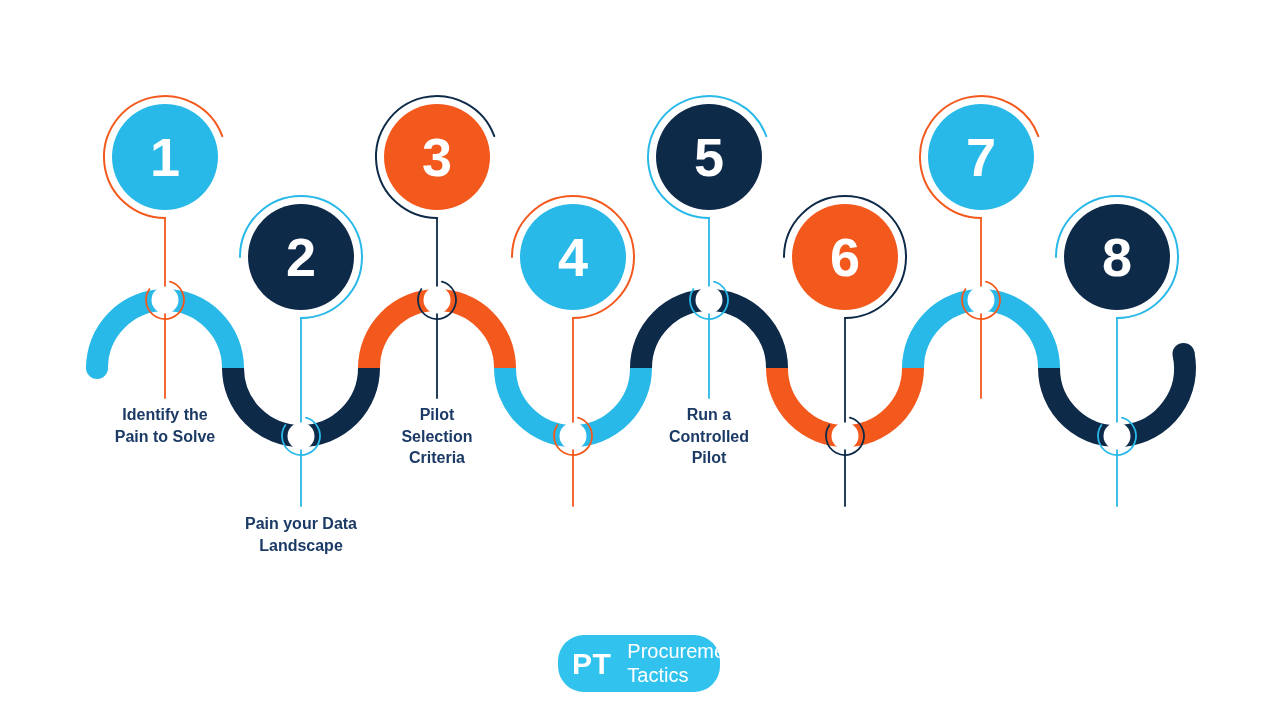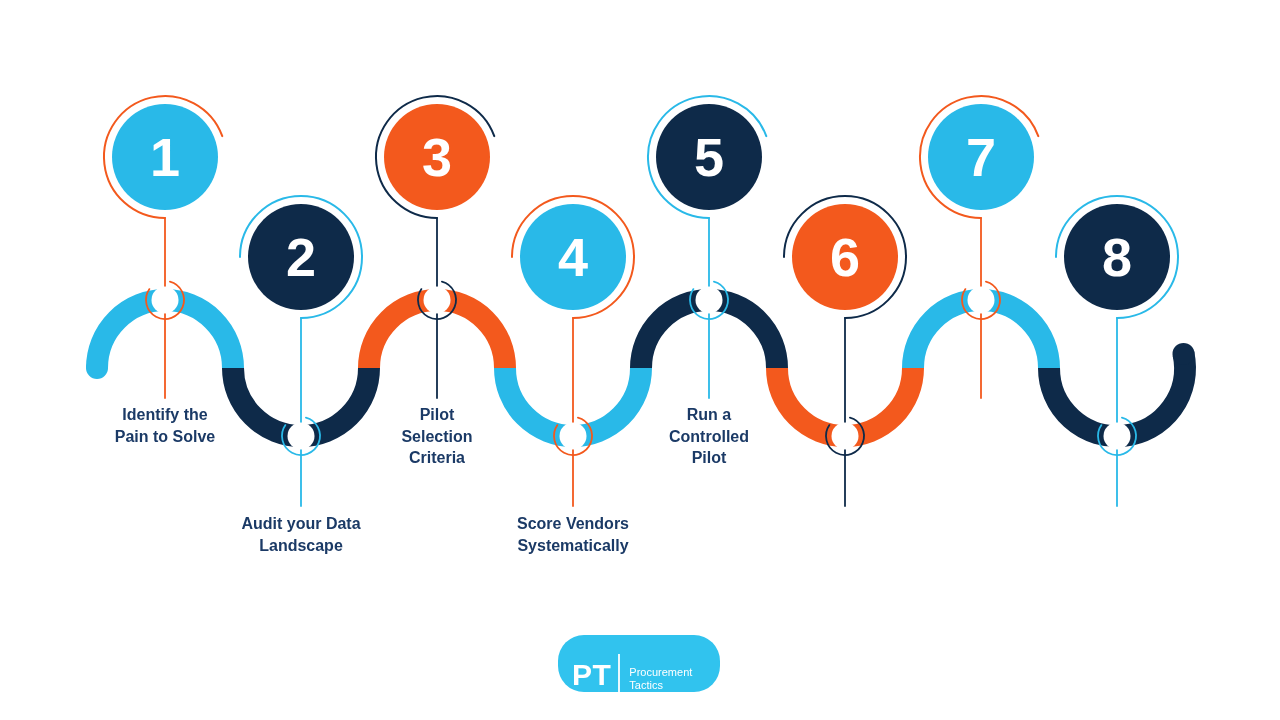--- a/index.html
+++ b/index.html
@@ -37,25 +37,25 @@
   .f-blue{fill:var(--color-blue);}
   .f-navy{fill:var(--color-navy);}
   .wave{fill:none;stroke-width:22;}
   .ring{fill:none;stroke-width:2;stroke-linecap:round;}
   .cline{stroke-width:1.8;stroke-linecap:round;}
   .loop{fill:none;stroke-width:1.8;stroke-linecap:round;}
   .node{fill:#ffffff;}
 
   
   .logo{position:absolute;left:558px;top:635px;width:162px;height:57px;
-    background:var(--color-logo_blue);border-radius:26px;display:flex;align-items:flex-end;
+    background:var(--color-logo_blue);border-radius:26px;display:flex;align-items:center;
     padding:0 14px;z-index:2;}
   .logo-monogram{color:#fff;font-size:30px;font-weight:700;letter-spacing:0.5px;}
   .logo-divider{width:2px;height:38px;background:rgba(255,255,255,0.9);margin:0 9px 0 7px;}
-  .logo-name{color:#fff;font-size:11px;font-weight:400;line-height:1.18;white-space:pre-line;}
+  .logo-name{color:#fff;font-size:20px;font-weight:400;line-height:1.18;white-space:pre-line;}
 </style>
 </head>
 <body>
 
 <div class="stage">
 
   <svg class="layer" viewBox="0 0 1280 720">
 
     <g>
       <circle class="f-blue" cx="97" cy="368" r="11"></circle>
@@ -135,27 +135,25 @@
     </div>
   <div class="num-circle c-blue" style="left:981px;top:157px">
       <span class="num">7</span>
     </div>
   <div class="num-circle c-navy" style="left:1117px;top:257px">
       <span class="num">8</span>
     </div>
 
   <div class="label top" style="left:165px">Identify the
 Pain to Solve</div>
-  <div class="label bottom" style="left:301px">Audit your Data
+  <div class="label bottom" style="left:301px">Pain your Data
 Landscape</div>
   <div class="label top" style="left:437px">Pilot
 Selection
 Criteria</div>
-  <div class="label bottom" style="left:573px">Score Vendors
-Systematically</div>
   <div class="label top" style="left:709px">Run a
 Controlled
 Pilot</div>
 
   <div class="logo">
     <span class="logo-monogram">PT</span>
     <span class="logo-divider"></span>
     <span class="logo-name">Procurement
 Tactics</span>
   </div>

